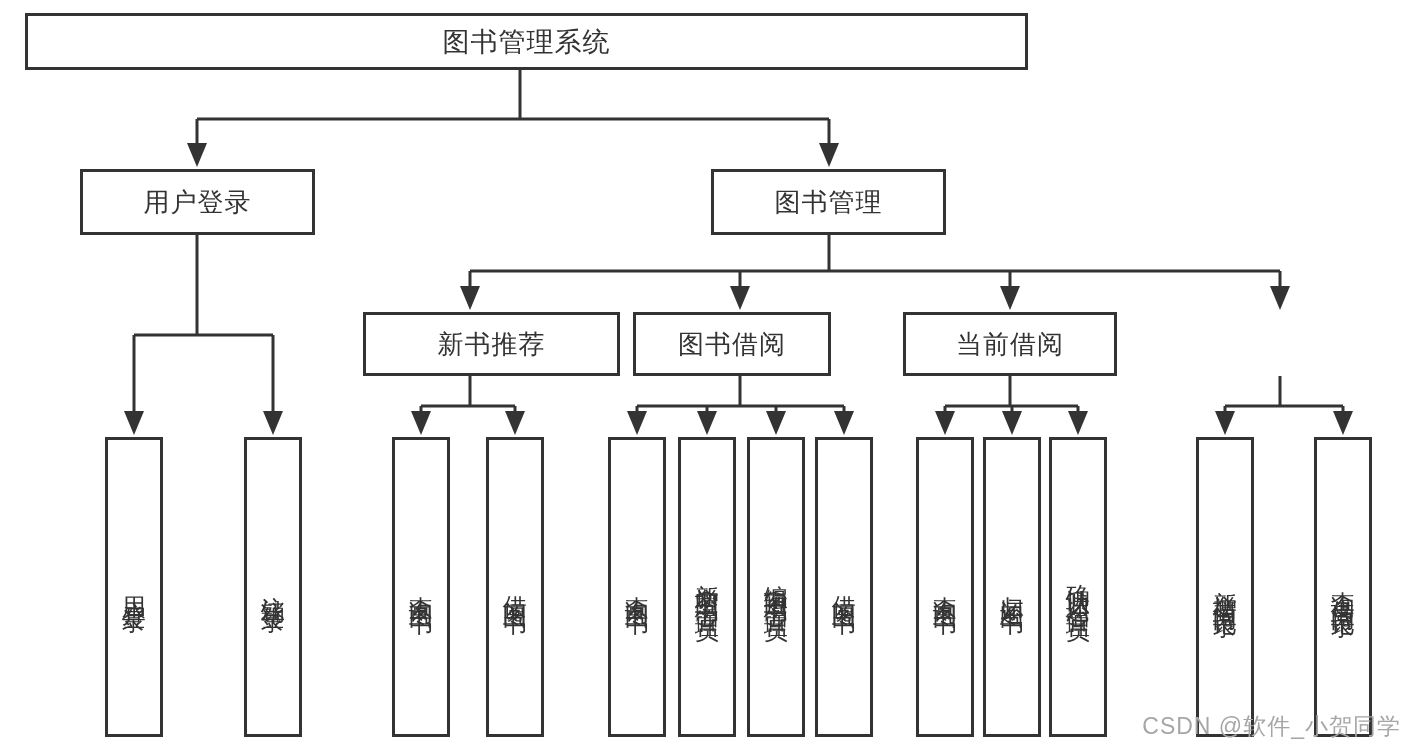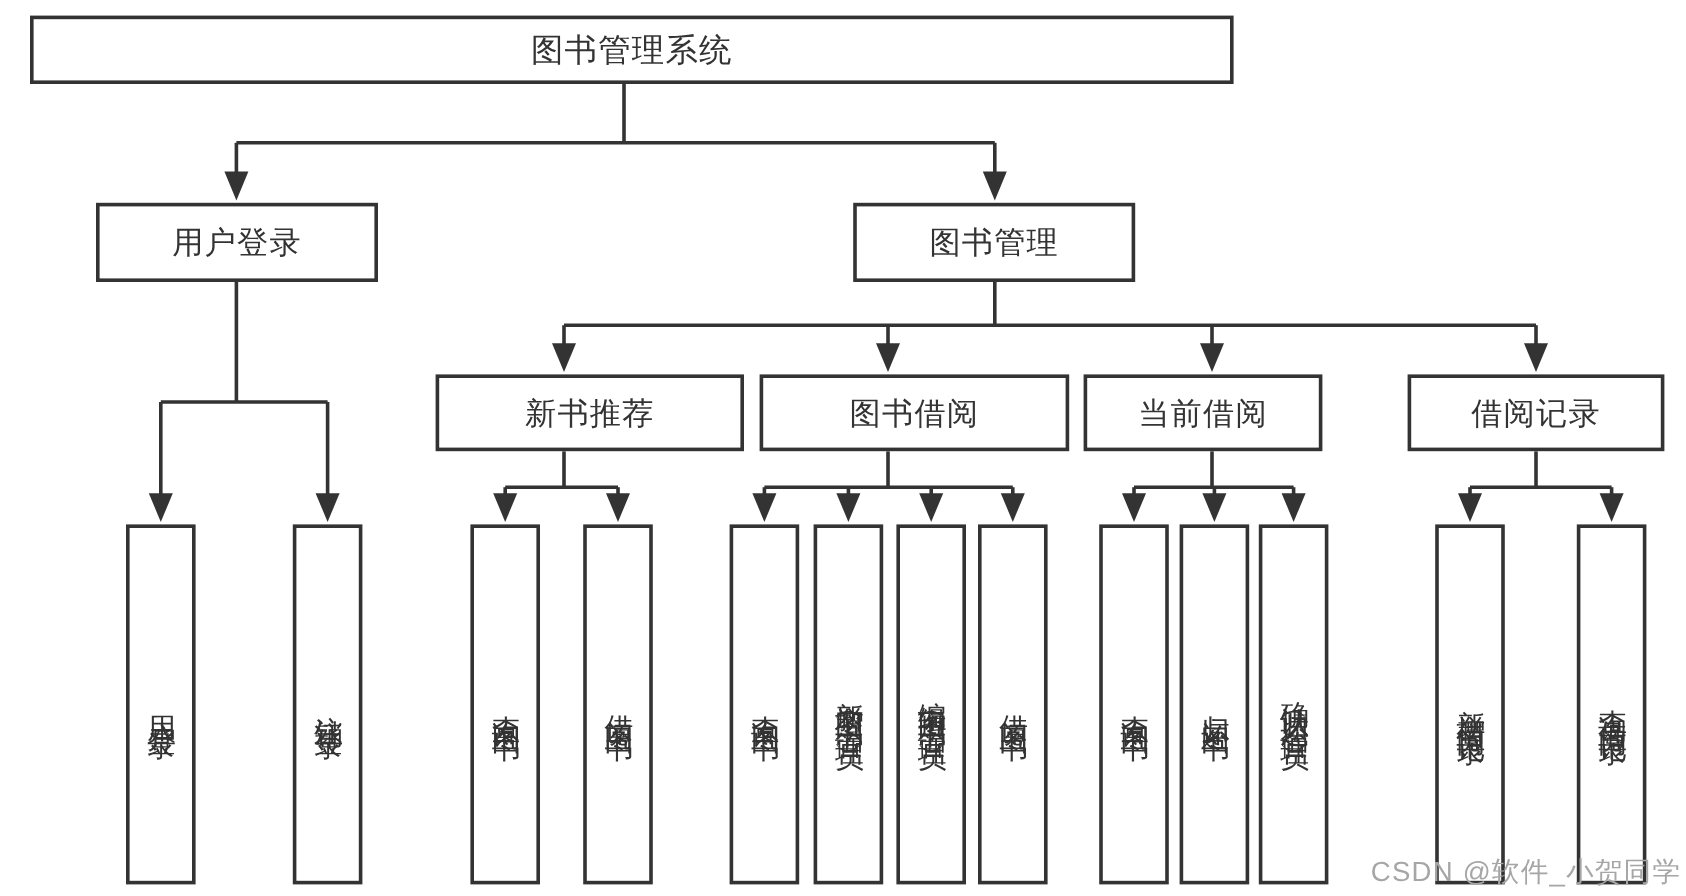--- a/index.html
+++ b/index.html
@@ -150,28 +150,25 @@
   <div class="box" style="left:80px;top:169px;width:235px;height:66px">
     <span class="hlabel">用户登录</span>
   </div>
   <div class="box" style="left:711px;top:169px;width:235px;height:66px">
     <span class="hlabel">图书管理</span>
   </div>
 
   <div class="box" style="left:363px;top:312px;width:257px;height:64px">
     <span class="hlabel">新书推荐</span>
   </div>
-  <div class="box" style="left:633px;top:312px;width:258px;height:64px">
+  <div class="box" style="left:633px;top:312px;width:198px;height:64px">
     <span class="hlabel">图书借阅</span>
   </div>
-  <div class="box" style="left:903px;top:312px;width:199px;height:64px">
+  <div class="box" style="left:903px;top:312px;width:214px;height:64px">
     <span class="hlabel">当前借阅</span>
-  </div>
-  <div class="box" style="left:1173px;top:312px;width:214px;height:64px">
-    <span class="hlabel">借阅记录</span>
   </div>
 
   <div class="box" style="left:105px;top:437px;width:58px;height:300px">
     <span class="vlabel">用户登录</span>
   </div>
   <div class="box" style="left:244px;top:437px;width:58px;height:300px">
     <span class="vlabel">注销登录</span>
   </div>
 
   <div class="box" style="left:392px;top:437px;width:58px;height:300px">

